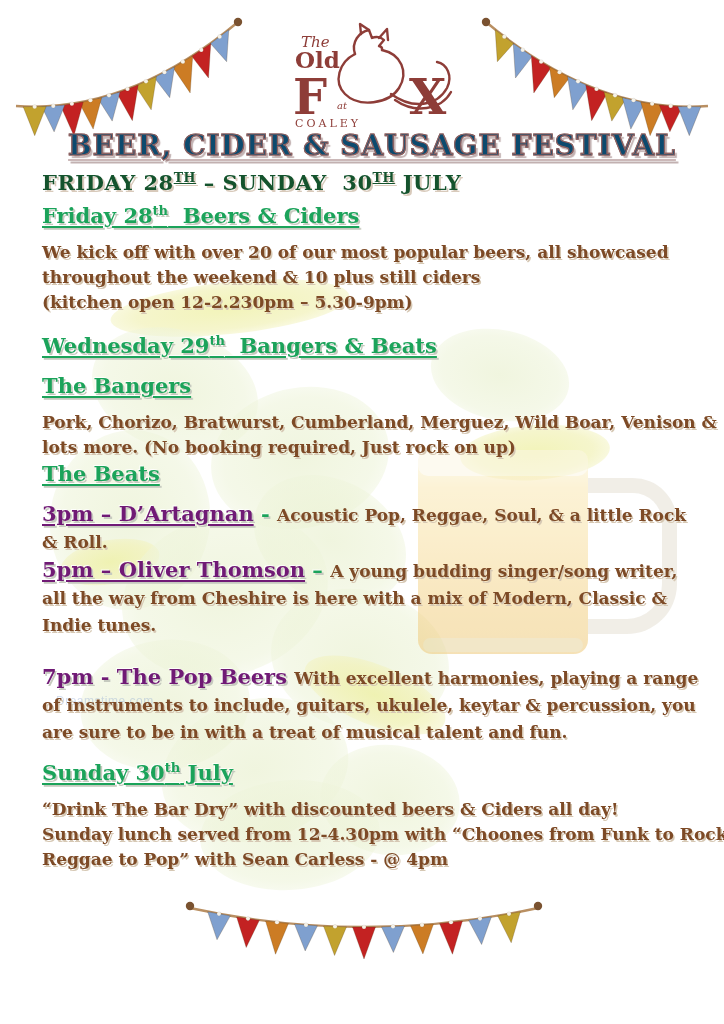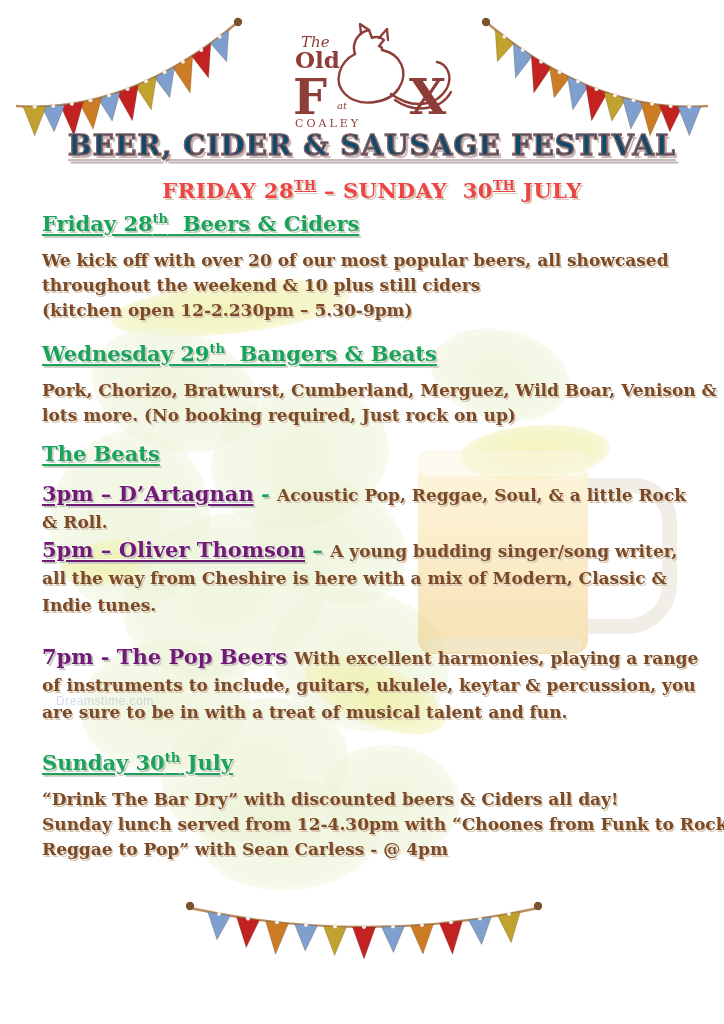--- a/index.html
+++ b/index.html
@@ -27,39 +27,39 @@
   .logo{position:absolute;left:287px;top:20px;width:170px;height:112px;z-index:2;}
   .logo text{fill:#8e3d38;font-family:"DejaVu Serif",serif;}
   .logo path{stroke:#8e3d38;fill:none;stroke-width:2.4;stroke-linecap:round;stroke-linejoin:round;}
   
   .content{position:absolute;left:42px;top:128px;width:660px;z-index:5;}
   .title{text-align:center;font-weight:bold;font-size:28px;letter-spacing:1px;line-height:36px;
     color:#0c4a6e;-webkit-text-stroke:1.2px #8c6161;
     text-shadow:2.5px 2.5px 1px #c2b1b1;
     text-decoration:underline;text-decoration-color:rgba(140,97,97,.45);
     text-decoration-thickness:1.5px;text-underline-offset:4px;}
-  .dates{margin-top:8px;text-align:center;font-weight:bold;font-size:21px;letter-spacing:.5px;line-height:27px;
-    color:#ef4444;text-shadow:2px 2px 0 #d8cabb;}
+  .dates{margin-top:0;text-align:left;font-weight:bold;font-size:21px;letter-spacing:.5px;line-height:27px;
+    color:#14532d;text-shadow:2px 2px 0 #d8cabb;}
   .dates sup{font-size:60%;text-decoration:underline;}
   .gh{font-weight:bold;font-size:21px;line-height:28px;color:#1ba35a;
     text-shadow:-1px -1px 0 rgba(255,255,255,.85), 1.8px 1.8px 0 #c6cabf;}
   .u{text-decoration:underline;text-decoration-thickness:2px;text-underline-offset:3px;}
   .gh sup, .gh-inline sup{font-size:62%;}
   .body{font-weight:bold;font-size:17px;line-height:25px;color:#7d4a26;
     text-shadow:1.5px 1.5px 0 #d6c8b4;}
   .bline{white-space:nowrap;}
   .event{line-height:27px;margin-top:0;}
   .gh-inline{font-weight:bold;font-size:21px;color:#701a75;
     text-shadow:-1px -1px 0 rgba(255,255,255,.85), 1.8px 1.8px 0 #c6cabf;}
   .gsep{font-weight:bold;font-size:21px;color:#1ba35a;
     text-shadow:-1px -1px 0 rgba(255,255,255,.85), 1.8px 1.8px 0 #c6cabf;}
   .mt-friday{margin-top:1px;} .mt-fpara{margin-top:10px;}
   .mt-sat{margin-top:12px;} .mt-bangers{margin-top:12px;} .mt-bpara{margin-top:10px;}
-  .mt-beats{margin-top:12px;} .mt-e3{margin-top:12px;} .mt-e5{}
-  .mt-e7{margin-top:24px;} .mt-sun{margin-top:18px;} .mt-spara{margin-top:10px;}
+  .mt-beats{} .mt-e3{margin-top:12px;} .mt-e5{}
+  .mt-e7{margin-top:24px;} .mt-sun{margin-top:8px;} .mt-spara{margin-top:10px;}
 </style>
 </head>
 <body>
 
 <div class="page">
 
   <div class="bg">
     <div class="leaf leaf-b" style="left:110px;top:282px;width:240px;height:52px;transform:rotate(-6deg);"></div>
     <div class="leaf leaf-a" style="left:90px;top:330px;width:170px;height:120px;transform:rotate(18deg);"></div>
     <div class="leaf leaf-a" style="left:210px;top:388px;width:180px;height:140px;transform:rotate(-14deg);"></div>
@@ -190,20 +190,21 @@
     <div class="gh mt-friday"><span class="u"><span>Friday 28</span><sup>th</sup><span>&nbsp; Beers &amp; Ciders</span></span></div>
 
     <div class="body mt-fpara">
       <div class="bline">We kick off with over 20 of our most popular beers, all showcased</div>
       <div class="bline">throughout the weekend &amp; 10 plus still ciders</div>
       <div class="bline">(kitchen open 12-2.230pm – 5.30-9pm)</div>
     </div>
 
     <div class="gh mt-sat"><span class="u"><span>Wednesday 29</span><sup>th</sup><span>&nbsp; Bangers &amp; Beats</span></span></div>
 
+    <div class="gh mt-bangers"><span class="u">The Bangers</span></div>
 
     <div class="body mt-bpara">
       <div class="bline">Pork, Chorizo, Bratwurst, Cumberland, Merguez, Wild Boar, Venison &amp;</div>
       <div class="bline">lots more. (No booking required, Just rock on up)</div>
     </div>
 
     <div class="gh mt-beats"><span class="u">The Beats</span></div>
 
     <div class="body event mt-e3"><span class="gh-inline u">3pm – D’Artagnan</span><span class="gsep"> - </span><span>Acoustic Pop, Reggae, Soul, &amp; a little Rock &amp; Roll.</span></div>
 

